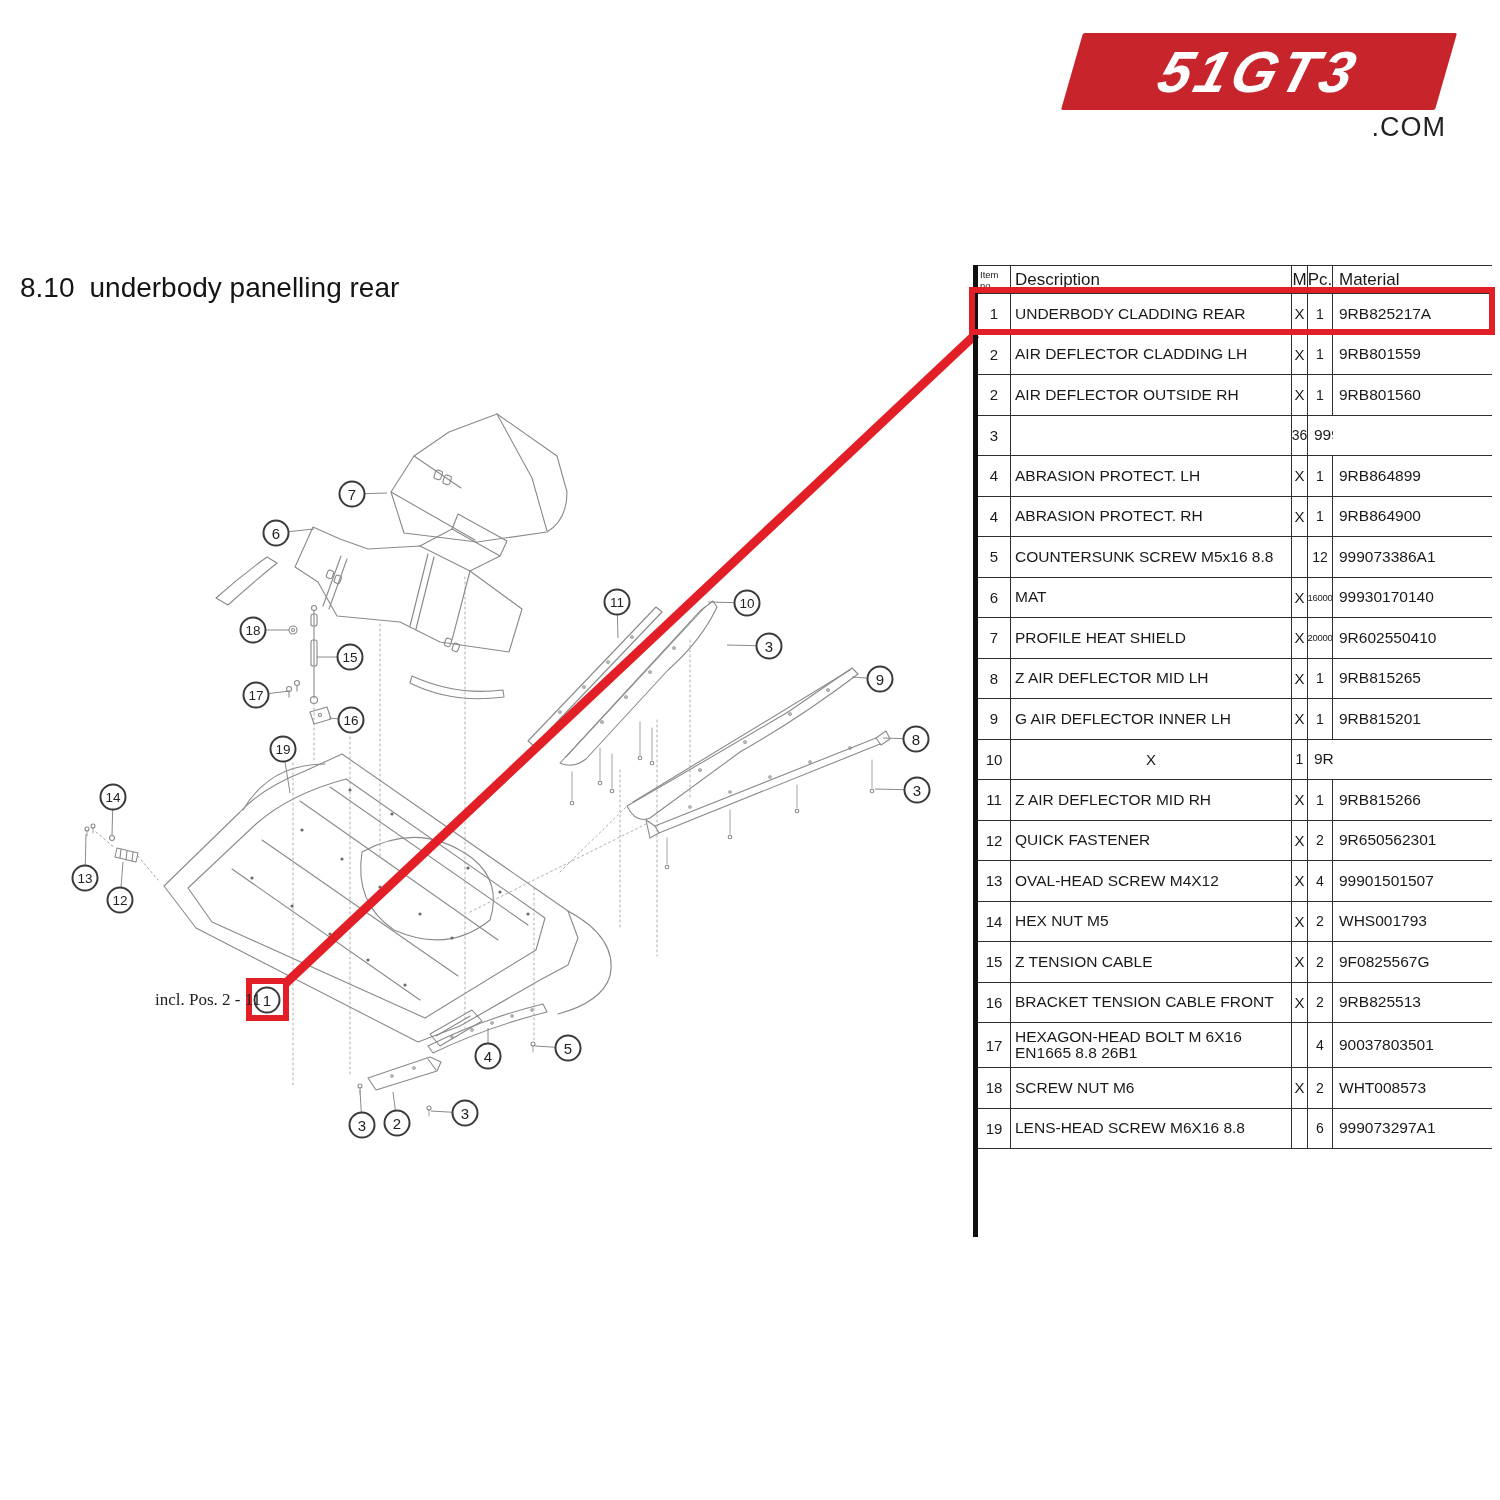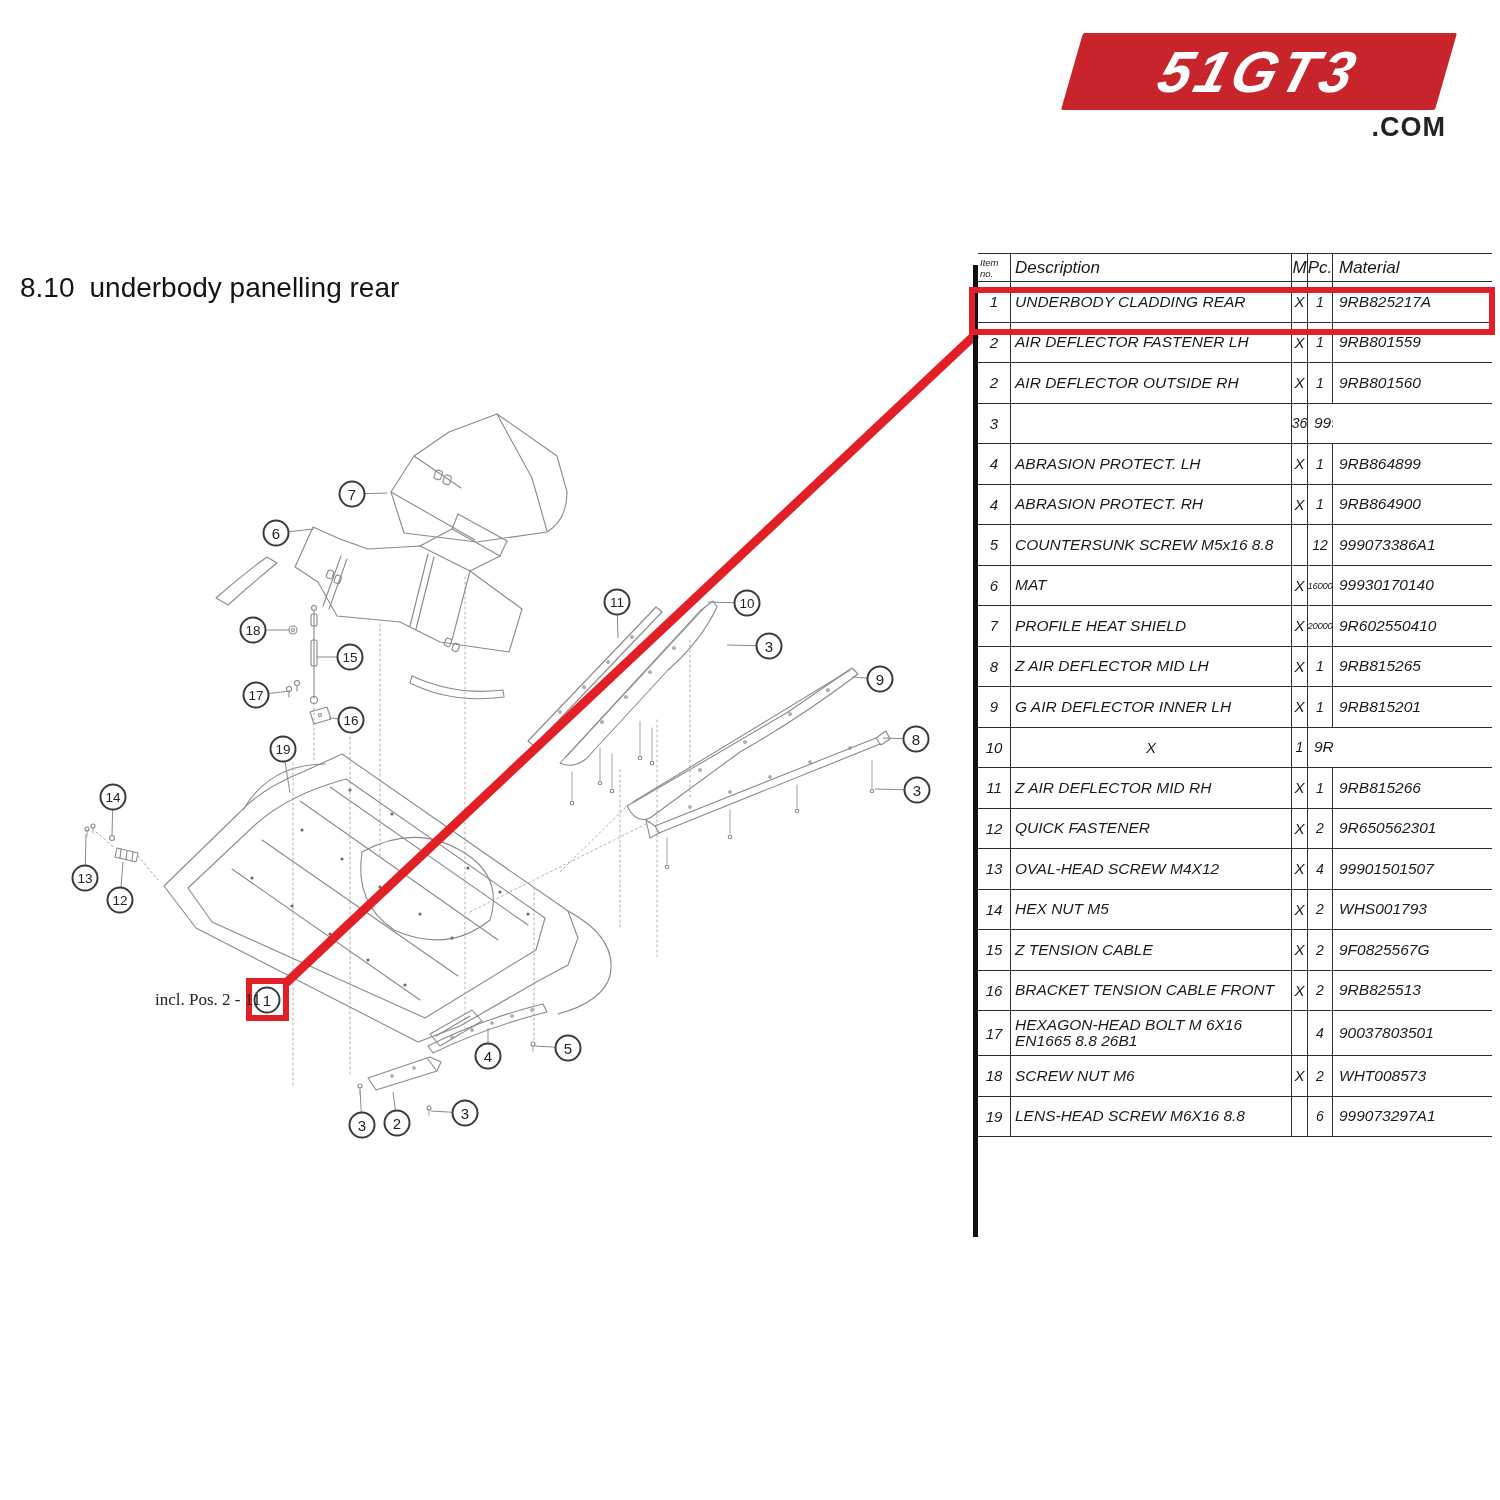--- a/index.html
+++ b/index.html
@@ -12,34 +12,34 @@
   .logo-box{
     position:absolute;inset:0;background:#c8242b;transform:skewX(-16deg);
     display:flex;align-items:center;justify-content:center;border-radius:2px;
   }
   .logo-text{
     font-style:italic;font-weight:bold;font-size:58px;color:#ffffff;
     letter-spacing:4px;line-height:1;user-select:none;
   }
   .logo-com{
     position:absolute;left:1336px;top:112px;width:110px;text-align:right;
-    font-weight:bold;font-size:27px;color:#222;letter-spacing:1px;
+    font-weight:normal;font-size:27px;color:#222;letter-spacing:1px;
   }
   
   .page-title{
     position:absolute;left:20px;top:272px;display:flex;gap:15px;
     font-size:28px;color:#141414;
   }
   
   .incl-note{position:absolute;left:155px;top:990px;font-size:17px;color:#222;white-space:nowrap;font-family:Liberation Serif, serif;}
   
   svg.diagram{position:absolute;left:0;top:0;}
   
   .tbl-bar{position:absolute;left:973px;top:265px;width:5px;height:972px;background:#101010;}
-  .parts-table{position:absolute;left:978px;top:253px;width:514px;font-style:italic;}
+  .parts-table{position:absolute;left:978px;top:265px;width:514px;}
   .t-row{
     display:grid;grid-template-columns:33px 281px 16px 25px 158px;
     border-bottom:1.5px solid #2e2e2e;align-items:center;
   }
   .t-head{height:27px;border-top:1.5px solid #2e2e2e;}
   .t-row > div{height:100%;display:flex;align-items:center;overflow:hidden;}
   .c-item{justify-content:center;font-size:15px;border-right:1px solid #2e2e2e;}
   .c-desc{font-size:15.5px;padding-left:4px;border-right:1px solid #2e2e2e;line-height:1.05;}
   .c-m{justify-content:center;font-size:15px;border-right:1px solid #2e2e2e;}
   .c-pc{justify-content:center;font-size:14px;border-right:1px solid #2e2e2e;}
@@ -368,21 +368,21 @@
   <div id="table-body">
       <div class="t-row" style="height: 39.5px;">
         <div class="c-item">1</div>
         <div class="c-desc">UNDERBODY CLADDING REAR</div>
         <div class="c-m">X</div>
         <div class="c-pc">1</div>
         <div class="c-mat">9RB825217A</div>
       </div>
       <div class="t-row" style="height: 39.5px;">
         <div class="c-item">2</div>
-        <div class="c-desc">AIR DEFLECTOR FASTENER LH</div>
+        <div class="c-desc">AIR DEFLECTOR CLADDING LH</div>
         <div class="c-m">X</div>
         <div class="c-pc">1</div>
         <div class="c-mat">9RB801559</div>
       </div>
       <div class="t-row" style="height: 39.5px;">
         <div class="c-item">2</div>
         <div class="c-desc">AIR DEFLECTOR OUTSIDE RH</div>
         <div class="c-m">X</div>
         <div class="c-pc">1</div>
         <div class="c-mat">9RB801560</div>

